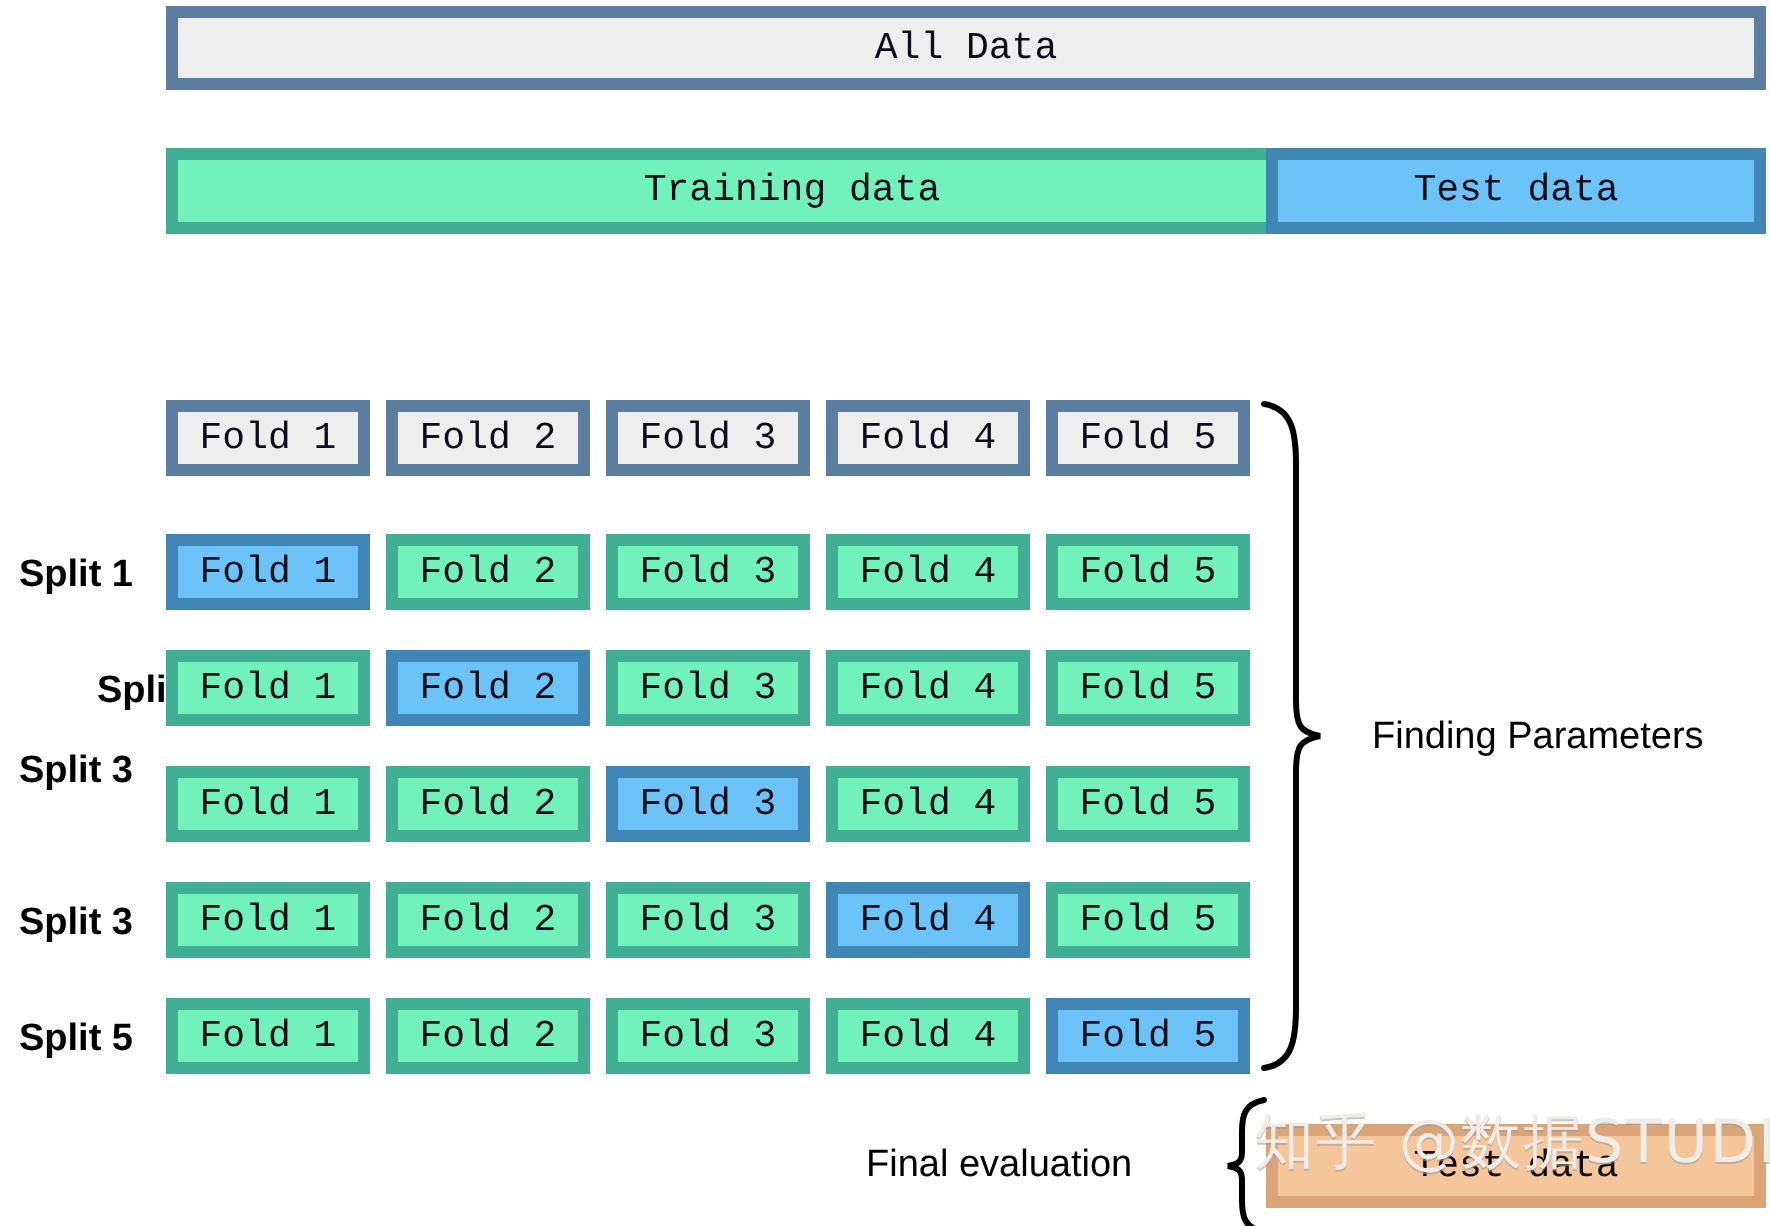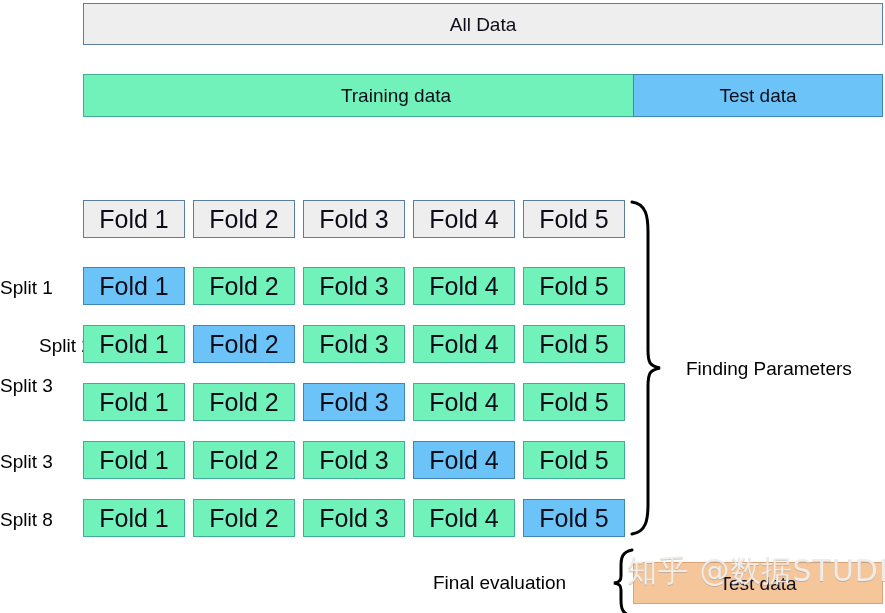--- a/index.html
+++ b/index.html
@@ -21,56 +21,58 @@
     left: 0;
     top: 0;
     width: 885px;
     height: 613px;
   }
 
   
   .box {
     position: absolute;
     box-sizing: border-box;
-    border: 1px solid #3b82f6;
+    border: 6px solid #3b82f6;
     display: flex;
     align-items: center;
     justify-content: center;
     font-size: 19px;
     line-height: 1;
     color: #0d0d1a;
     white-space: nowrap;
+    font-family: Liberation Mono, monospace;
   }
 
   .box.gray  { background: #eeeeee; border-color: #5b7ea0; }
   .box.green { background: #72f2bb; border-color: #3fae93; }
   .box.blue  { background: #6cc3f7; border-color: #3f86b5; }
   .box.orange{ background: #f6c69b; border-color: #d8a478; }
 
   
   #all-data   { left: 83px;  top: 3px;   width: 800px; height: 42px; }
   #train-data { left: 83px;  top: 74px;  width: 626px; height: 43px; }
   #test-data  { left: 633px; top: 74px;  width: 250px; height: 43px; }
 
   
   .fold {
     width: 102px;
     height: 38px;
-    font-size: 25px;
+    font-size: 19px;
   }
 
   
   .split-label {
     position: absolute;
     left: 0px;
     width: 76px;
-    text-align: left;
+    text-align: center;
     font-size: 19px;
     color: #000000;
     white-space: nowrap;
+    font-weight: bold;
   }
 
   
   #finding-params {
     position: absolute;
     left: 686px;
     top: 358px;
     font-size: 19px;
     color: #000000;
     white-space: nowrap;
@@ -156,21 +158,21 @@
       <div class="box fold green" style="left: 193px; top: 383px; width: 102px; height: 38px;">Fold 2</div>
       <div class="box fold blue" style="left: 303px; top: 383px; width: 102px; height: 38px;">Fold 3</div>
       <div class="box fold green" style="left: 413px; top: 383px; width: 102px; height: 38px;">Fold 4</div>
       <div class="box fold green" style="left: 523px; top: 383px; width: 102px; height: 38px;">Fold 5</div>
       <div class="split-label" style="top: 451px;">Split 3</div>
       <div class="box fold green" style="left: 83px; top: 441px; width: 102px; height: 38px;">Fold 1</div>
       <div class="box fold green" style="left: 193px; top: 441px; width: 102px; height: 38px;">Fold 2</div>
       <div class="box fold green" style="left: 303px; top: 441px; width: 102px; height: 38px;">Fold 3</div>
       <div class="box fold blue" style="left: 413px; top: 441px; width: 102px; height: 38px;">Fold 4</div>
       <div class="box fold green" style="left: 523px; top: 441px; width: 102px; height: 38px;">Fold 5</div>
-      <div class="split-label" style="top: 509px;">Split 8</div>
+      <div class="split-label" style="top: 509px;">Split 5</div>
       <div class="box fold green" style="left: 83px; top: 499px; width: 102px; height: 38px;">Fold 1</div>
       <div class="box fold green" style="left: 193px; top: 499px; width: 102px; height: 38px;">Fold 2</div>
       <div class="box fold green" style="left: 303px; top: 499px; width: 102px; height: 38px;">Fold 3</div>
       <div class="box fold green" style="left: 413px; top: 499px; width: 102px; height: 38px;">Fold 4</div>
       <div class="box fold blue" style="left: 523px; top: 499px; width: 102px; height: 38px;">Fold 5</div>
     </div>
 
   <div id="brace-big">
     <svg width="40" height="340" viewBox="0 0 40 340">
       <path d="M8 4 C 22 6, 24 18, 24 34 L24 152 C24 165, 26 168, 36 170

